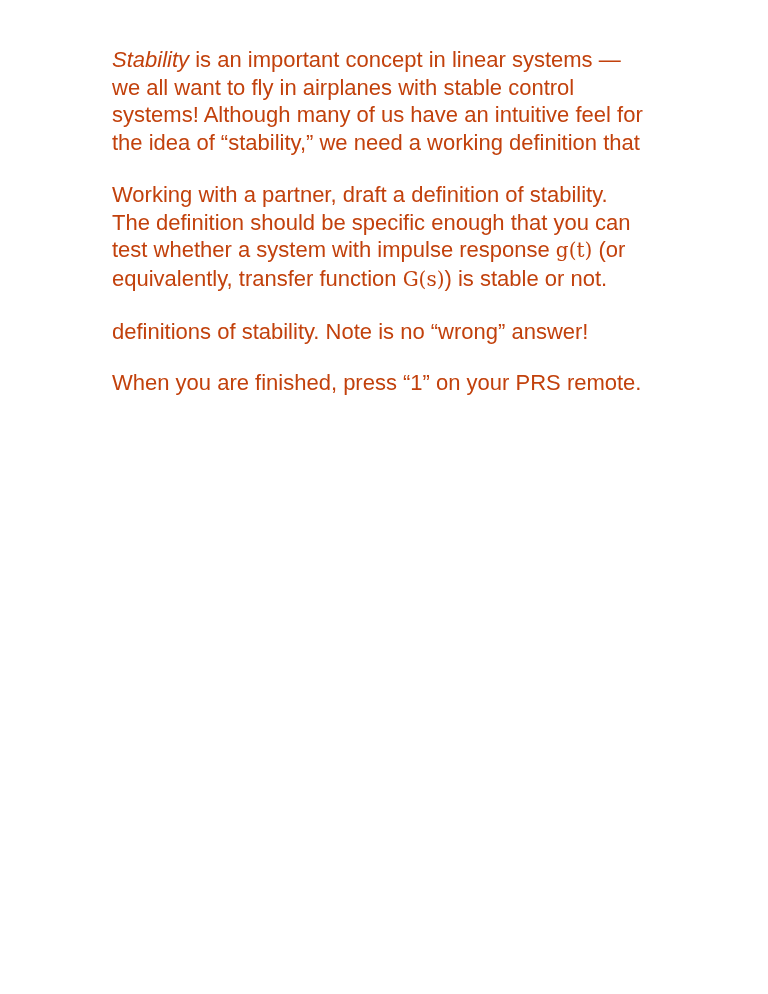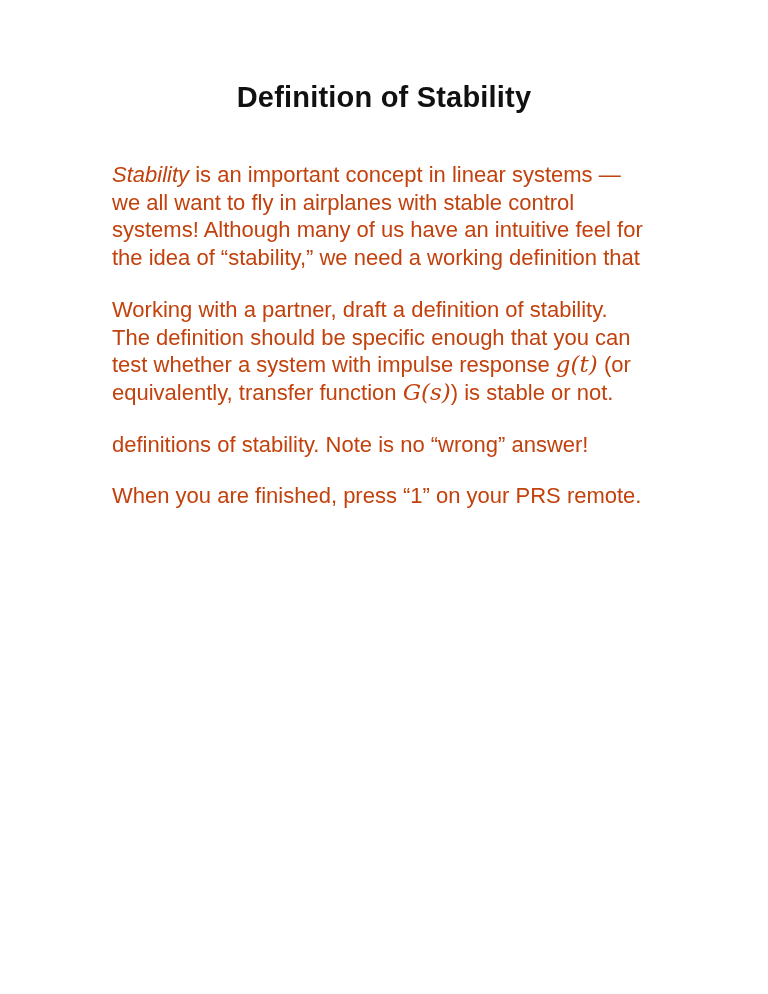--- a/index.html
+++ b/index.html
@@ -38,30 +38,28 @@
   }
   .line {
     display: block;
     white-space: nowrap;
   }
   .italic {
     font-style: italic;
   }
   .math {
     font-family: "DejaVu Serif", serif;
-    font-style: italic;
-    font-size: 23px;
+    font-size: 20px;
   }
 </style>
 </head>
 <body>
 
 <div class="page">
 
-  <h1 class="title">Definition of Stability</h1>
 
   <div class="content">
 
     <p class="para">
       <span class="line"><span class="italic">Stability</span><span> is an important concept in linear systems —</span></span>
       <span class="line">we all want to fly in airplanes with stable control</span>
       <span class="line">systems! Although many of us have an intuitive feel for</span>
       <span class="line">the idea of “stability,” we need a working definition that</span>
     </p>
 

